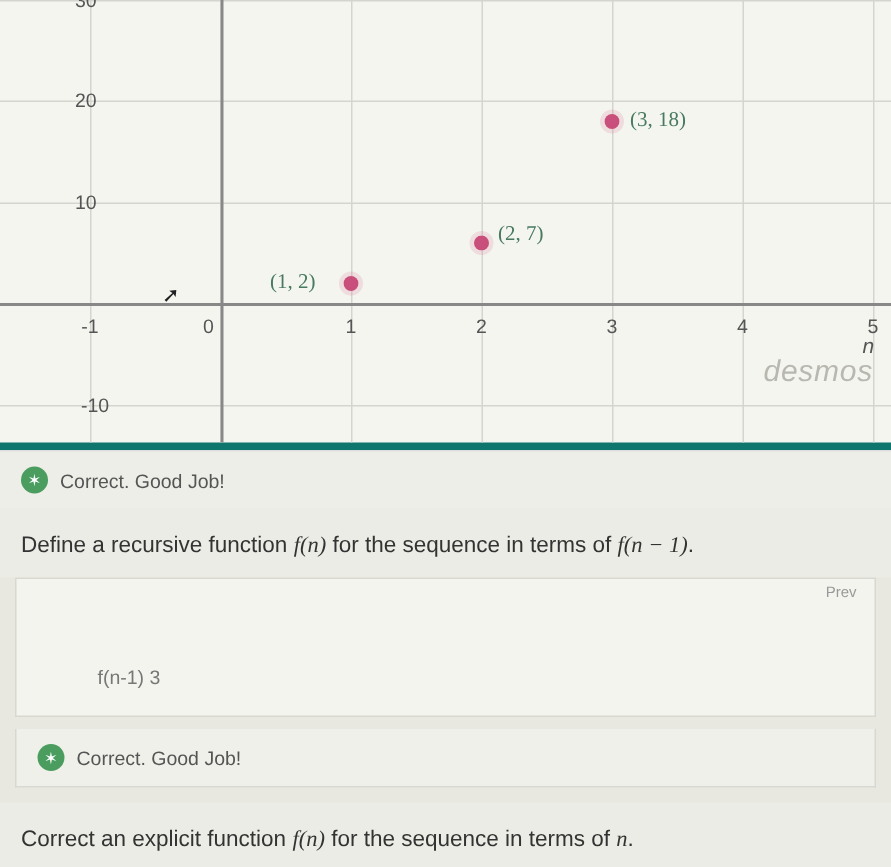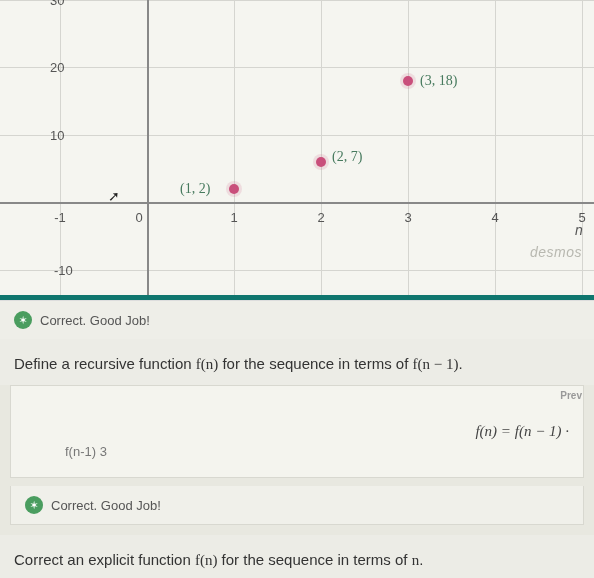--- a/index.html
+++ b/index.html
@@ -82,21 +82,21 @@
       font-size: 14px;
       color: #477a5e;
       transform: translateY(-50%);
       white-space: nowrap;
       font-family: "Times New Roman", serif;
     }
     .watermark {
       position: absolute;
       right: 12px;
       bottom: 35px;
-      font-size: 14px;
+      font-size: 20px;
       color: #b8b8b0;
       font-style: italic;
       letter-spacing: 0.5px;
       margin-left: 44px;
     }
     .cursor {
       position: absolute;
       font-size: 14px;
       color: #222;
       transform: translate(-2px, -2px);
@@ -125,21 +125,21 @@
       font-size: 13px;
       color: #555;
       text-align: right;
     }
     .prompt-text {
       padding: 16px 14px 12px;
       font-size: 15px;
       color: #333;
       background: #ececE6;
     }
-    .math-fn { font-family: "Times New Roman", serif; }
+    .math-fn { font-style: italic; font-family: "Times New Roman", serif; }
     .answer-box {
       margin: 0 10px 8px;
       background: #f4f4ee;
       border: 1px solid #d8d8d0;
       padding: 18px 14px;
       display: flex;
       align-items: center;
       position: relative;
       min-height: 56px;
     }
@@ -152,25 +152,24 @@
     .answer-preview {
       position: absolute;
       right: 14px;
       font-size: 15px;
       font-family: "Times New Roman", serif;
       font-style: italic;
       color: #444;
     }
     .preview-label {
       position: absolute;
-      right: 1px;
+      right: 12px;
       top: 4px;
       font-size: 10px;
       color: #999;
-      font-weight: bold;
     }
     .feedback-row.inset {
       margin: 0 10px 10px;
       border: 1px solid #d8d8d0;
       border-top: none;
       background: #f0f0ea;
     }
   </style>
 </head>
 <body>
@@ -228,21 +227,20 @@
   <span class="feedback-text">Correct. Good Job!</span>
 </div>
 
 <div class="prompt-text">
   <span>Define a recursive function </span><span class="math-fn">f(n)</span><span> for the sequence in terms of </span><span class="math-fn">f(n − 1)</span><span>.</span>
 </div>
 
 <div class="answer-box">
   <span class="preview-label">Prev</span>
   <span class="answer-input">f(n-1) 3</span>
-  <span class="answer-preview">f(n) = f(n − 1) ·</span>
 </div>
 
 <div class="feedback-row inset">
   <span class="feedback-icon">✶</span>
   <span class="feedback-text">Correct. Good Job!</span>
 </div>
 
 <div class="prompt-text">
   <span>Correct an explicit function </span><span class="math-fn">f(n)</span><span> for the sequence in terms of </span><span class="math-fn">n</span><span>.</span>
 </div>

